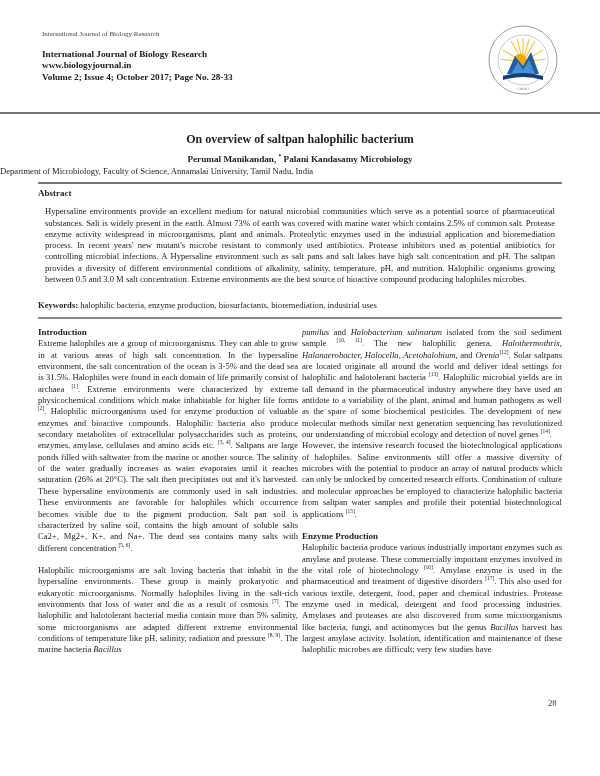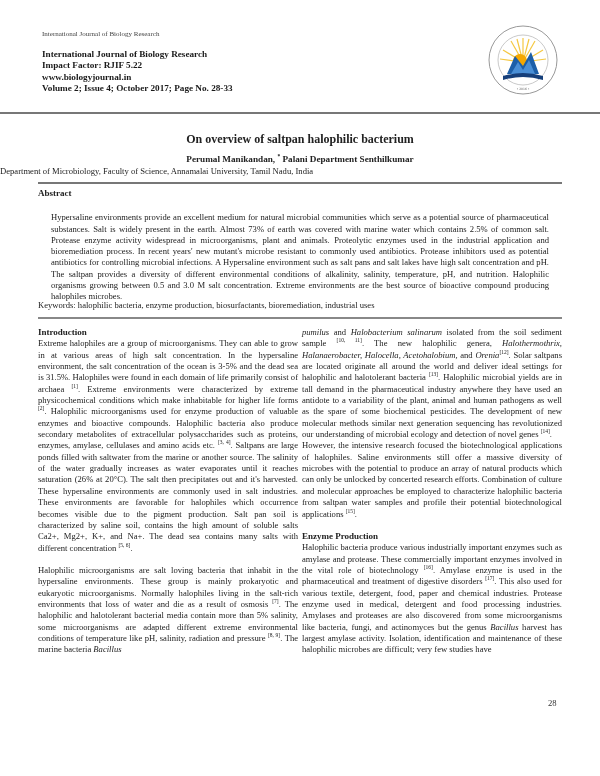--- a/index.html
+++ b/index.html
@@ -7,41 +7,40 @@
   .running-head{position:absolute;left:42px;top:30px;font-size:7px;color:#444;}
   .journal-info{position:absolute;left:42px;top:49px;font-size:9.2px;font-weight:bold;line-height:11.4px;color:#1a1a1a;}
   .logo{position:absolute;left:487px;top:24px;width:72px;height:72px;}
   .rule-top{position:absolute;left:0;right:0;top:112px;height:2px;background:#777;}
   .title{position:absolute;left:0;right:0;top:132px;text-align:center;font-size:12px;font-weight:bold;}
   .authors{position:absolute;left:0;right:0;top:154px;text-align:center;font-size:9.2px;font-weight:bold;}
   .affil{position:absolute;left:0;right:0;top:166px;text-align:left;font-size:8.6px;}
   .rule-abs{position:absolute;left:38px;right:38px;top:182px;height:2px;background:#777;}
   .abstract{position:absolute;left:38px;right:38px;top:188px;font-size:8.6px;line-height:11.3px;text-align:justify;font-family:Liberation Serif, serif;}
   .abstract h3,.col h3{margin:0;font-size:9px;font-weight:bold;}
-  .abstract p{margin:13px;}
+  .abstract p{margin:7px;}
   .keywords{position:absolute;left:38px;right:38px;top:300px;font-size:8.6px;}
-  .keywords b{font-weight:normal;text-align:right;}
+  .keywords b{font-weight:bold;text-align:right;}
   .rule-kw{position:absolute;left:38px;right:38px;top:317px;height:2px;background:#888;}
   .col{position:absolute;top:327px;width:260px;font-size:8.6px;line-height:11.35px;text-align:justify;}
   .col p{margin:0;}
   .col .gap{height:11px;}
   .col-left{left:38px;}
   .col-right{left:302px;}
   sup{font-size:5.5px;line-height:0;}
   i{}
   .page-number{position:absolute;left:548px;top:698px;font-size:8.6px;color:#333;}
 </style>
 </head>
 <body>
 
 <div class="running-head">International Journal of Biology Research</div>
 
 <div class="journal-info">
   <div>International Journal of Biology Research</div>
-  <div>Impact Factor: RJIF 5.22</div>
   <div>www.biologyjournal.in</div>
   <div>Volume 2; Issue 4; October 2017; Page No. 28-33</div>
 </div>
 
 <div class="logo">
   <svg width="72" height="72" viewBox="0 0 72 72">
     <circle cx="36" cy="36" r="34" fill="#fff" stroke="#999" stroke-width="1"></circle>
     <circle cx="36" cy="36" r="25" fill="#fff" stroke="#bbb" stroke-width="0.8"></circle>
     <g stroke="#f5c842" stroke-width="1.2">
       <line x1="36" y1="38" x2="36" y2="14"></line>
@@ -59,21 +58,21 @@
     <path d="M24 50 L31 38 L36 46 L42 36 L48 50 Z" fill="#4a8fd6"></path>
     <path d="M16 52 Q36 46 56 52 L56 56 Q36 50 16 56 Z" fill="#163f7a"></path>
     <text x="36" y="66" font-size="3" text-anchor="middle" fill="#666" font-family="DejaVu Sans, sans-serif">• 2016 •</text>
   </svg>
 </div>
 
 <div class="rule-top"></div>
 
 <div class="title">On overview of saltpan halophilic bacterium</div>
 <div class="authors">
-  <span>Perumal Manikandan, </span><sup>*</sup><span> Palani Department Senthilkumar</span>
+  <span>Perumal Manikandan, </span><sup>*</sup><span> Palani Kandasamy Microbiology</span>
 </div>
 <div class="affil">Department of Microbiology, Faculty of Science, Annamalai University, Tamil Nadu, India</div>
 
 <div class="rule-abs"></div>
 
 <div class="abstract">
   <h3>Abstract</h3>
   <p>Hypersaline environments provide an excellent medium for natural microbial communities which serve as a potential source of pharmaceutical substances. Salt is widely present in the earth. Almost 73% of earth was covered with marine water which contains 2.5% of common salt. Protease enzyme activity widespread in microorganisms, plant and animals. Proteolytic enzymes used in the industrial application and bioremediation process. In recent years' new mutant's microbe resistant to commonly used antibiotics. Protease inhibitors used as potential antibiotics for controlling microbial infections. A Hypersaline environment such as salt pans and salt lakes have high salt concentration and pH. The saltpan provides a diversity of different environmental conditions of alkalinity, salinity, temperature, pH, and nutrition. Halophilic organisms growing between 0.5 and 3.0 M salt concentration. Extreme environments are the best source of bioactive compound producing halophiles microbes.</p>
 </div>
 

